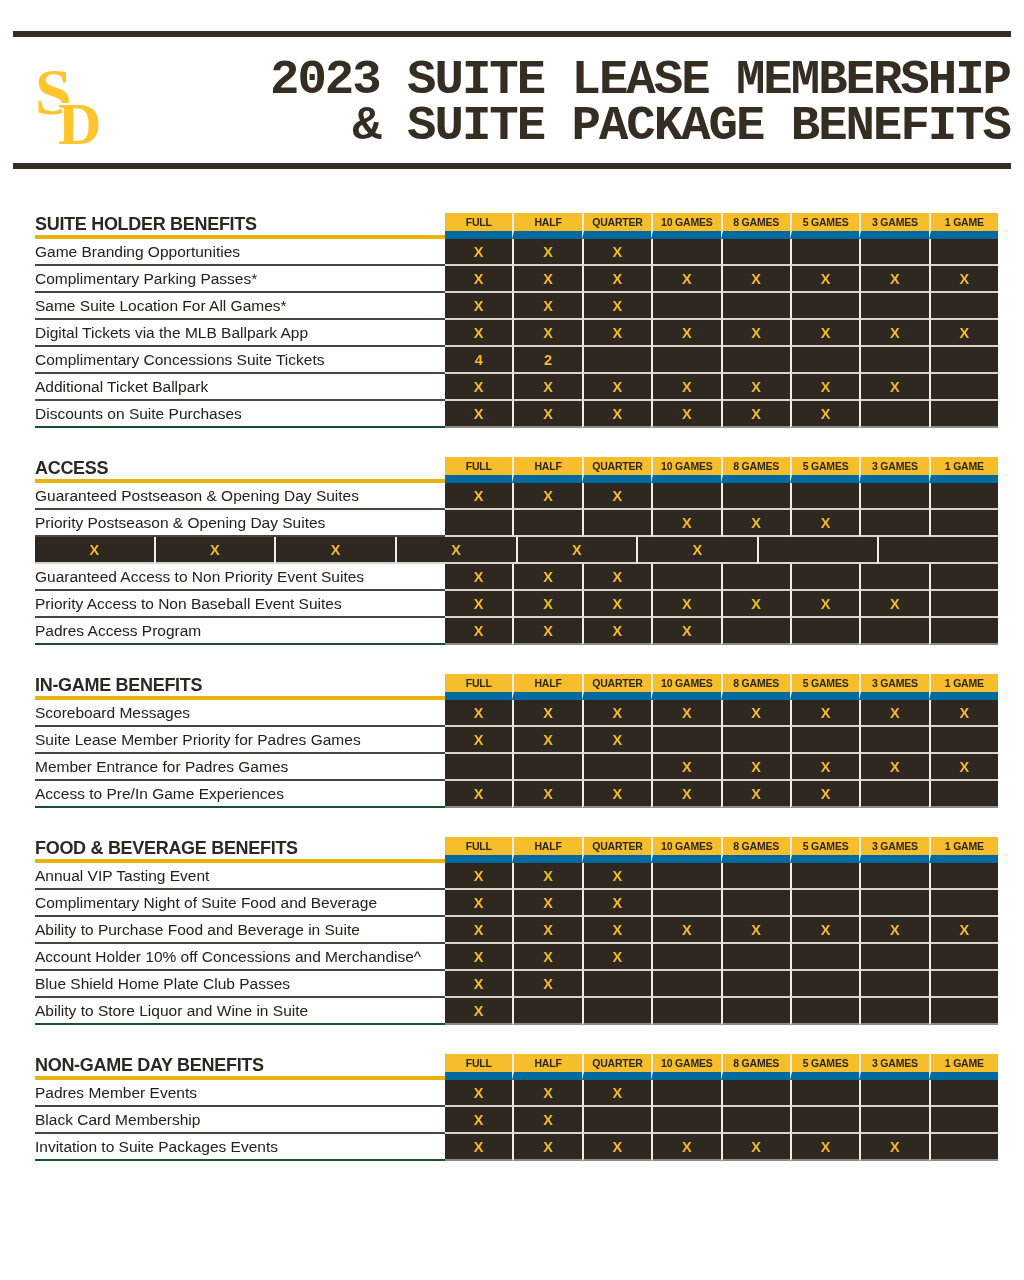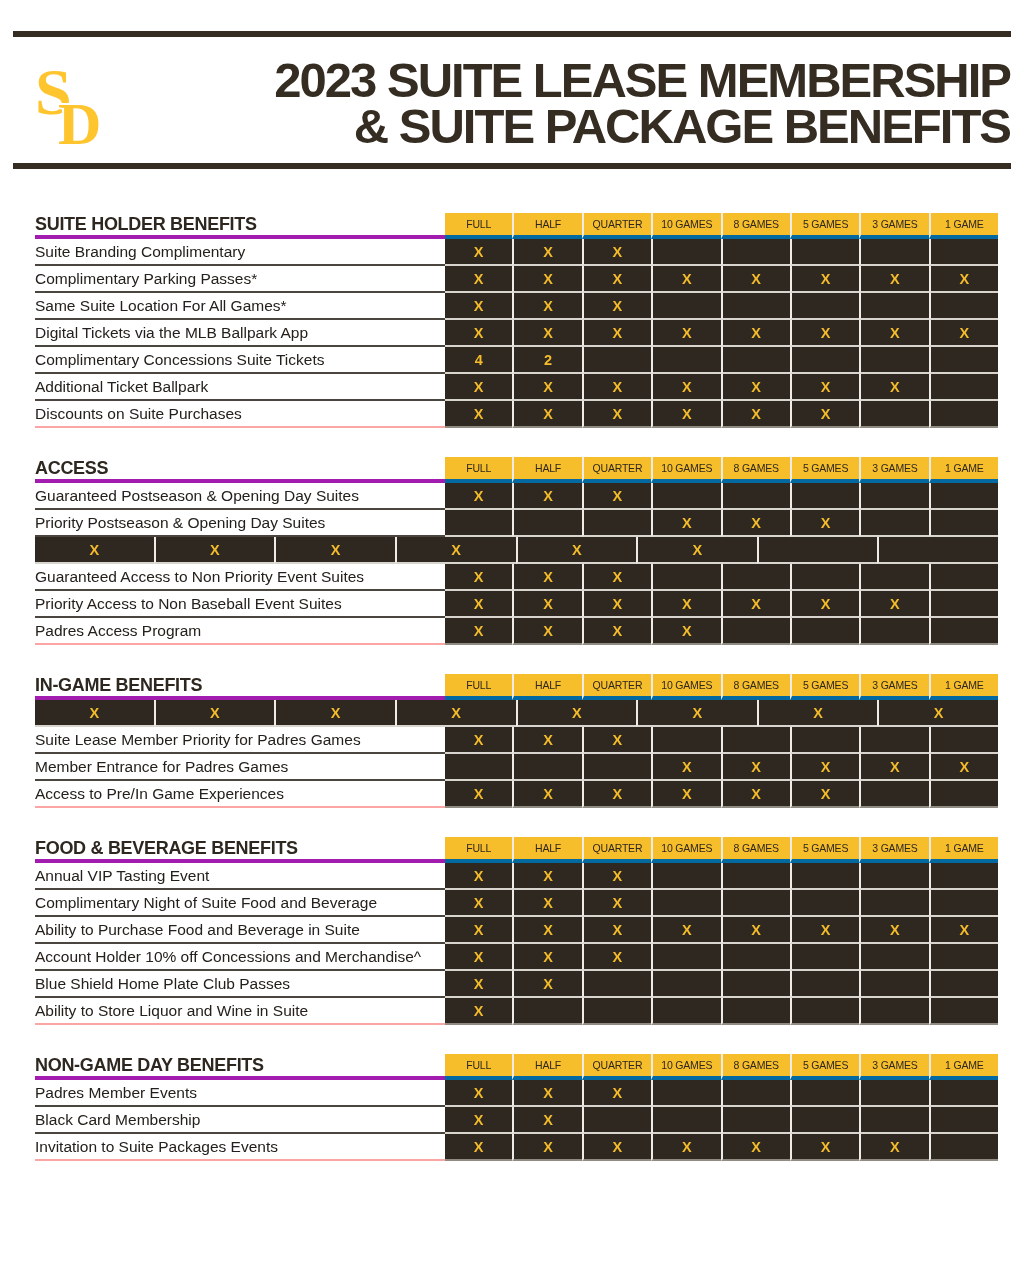--- a/index.html
+++ b/index.html
@@ -7,53 +7,53 @@
     width:1024px; height:1280px; background:#ffffff; position:relative;
     font-family:"Liberation Sans", sans-serif; overflow:hidden;
   }
   .rule { position:absolute; left:13px; width:998px; height:6px; background:#352c22; }
   .rule-top { top:31px; }
   .rule-bottom { top:163px; }
   .logo { position:absolute; left:34px; top:56px; width:72px; height:90px; }
   .title {
     position:absolute; right:14px; top:57px; text-align:right;
     color:#352c22; font-weight:bold; font-size:49px; line-height:46px;
-    letter-spacing:-2px; white-space:nowrap;
+    letter-spacing:-2px; white-space:nowrap;font-family:Liberation Mono, monospace;
   }
   .tables { position:absolute; left:35px; top:213px; width:963px; }
   .sec { margin-bottom:29px; }
   .head-row { display:flex; height:26px; }
   .head-label {
-    width:410px; box-sizing:border-box; border-bottom:4px solid #a21caf;
+    width:410px; box-sizing:border-box; border-bottom:4px solid #eab308;
     font-weight:bold; font-size:18px; letter-spacing:-0.3px; color:#2e2720;
     display:flex; align-items:center; text-transform:uppercase;
   }
   .cells { flex:1; display:flex; min-width:0; }
   .cells > div {
     flex:1; display:flex; align-items:center; justify-content:center;
     box-sizing:border-box; min-width:0;
   }
   .cells > div + div { border-left:2px solid #efece7; }
   .heads > div {
-    background:#f7be2c; border-bottom:4px solid #0369a1;
-    font-weight:normal; font-size:10.5px; letter-spacing:-0.2px; color:#2e2720;
+    background:#f7be2c; border-bottom:8px solid #0369a1;
+    font-weight:bold; font-size:10.5px; letter-spacing:-0.2px; color:#2e2720;
     white-space:nowrap;
   }
   .b-row { display:flex; height:27px; }
   .b-label {
     width:410px; box-sizing:border-box; border-bottom:2px solid #4a453f;
     font-size:15.5px; color:#25201c; display:flex; align-items:center;
     white-space:nowrap; overflow:hidden;
   }
   .b-row .cells > div {
     background:#2f2820; border-bottom:2px solid #d8d4ce;
     color:#f4bc2b; font-weight:bold; font-size:14.5px;
   }
   .b-row:last-child .cells > div { border-bottom:2px solid #8f8a82; }
-  .b-row:last-child .b-label { border-bottom:2px solid #fca5a5; }
+  .b-row:last-child .b-label { border-bottom:2px solid #14532d; }
 </style>
 </head>
 <body>
 
 <header>
   <div class="rule rule-top"></div>
 
   <div class="logo">
     <svg width="72" height="90" viewBox="0 0 72 90" aria-hidden="true">
       <text x="1" y="58" font-family="Liberation Serif, serif" font-weight="bold" font-size="66" fill="#ffc52f">S</text>
@@ -79,21 +79,21 @@
           <div>QUARTER</div>
           <div>10 GAMES</div>
           <div>8 GAMES</div>
           <div>5 GAMES</div>
           <div>3 GAMES</div>
           <div>1 GAME</div>
         </div>
     </div>
     <div class="rows">
   <div class="b-row">
-    <div class="b-label">Suite Branding Complimentary</div>
+    <div class="b-label">Game Branding Opportunities</div>
     <div class="cells">
             <div>X</div>
             <div>X</div>
             <div>X</div>
             <div></div>
             <div></div>
             <div></div>
             <div></div>
             <div></div>
           </div>
@@ -294,20 +294,21 @@
           <div>QUARTER</div>
           <div>10 GAMES</div>
           <div>8 GAMES</div>
           <div>5 GAMES</div>
           <div>3 GAMES</div>
           <div>1 GAME</div>
         </div>
     </div>
     <div class="rows">
   <div class="b-row">
+    <div class="b-label">Scoreboard Messages</div>
     <div class="cells">
             <div>X</div>
             <div>X</div>
             <div>X</div>
             <div>X</div>
             <div>X</div>
             <div>X</div>
             <div>X</div>
             <div>X</div>
           </div>

